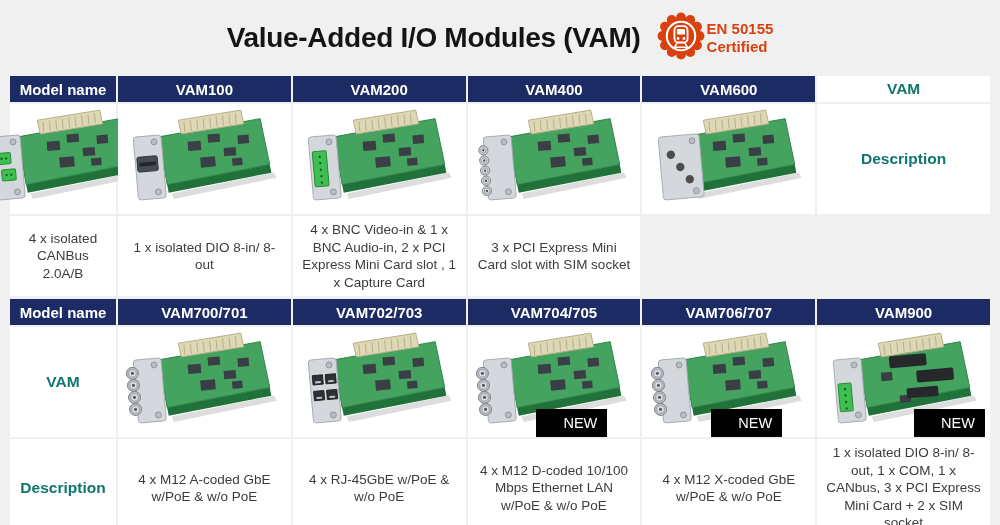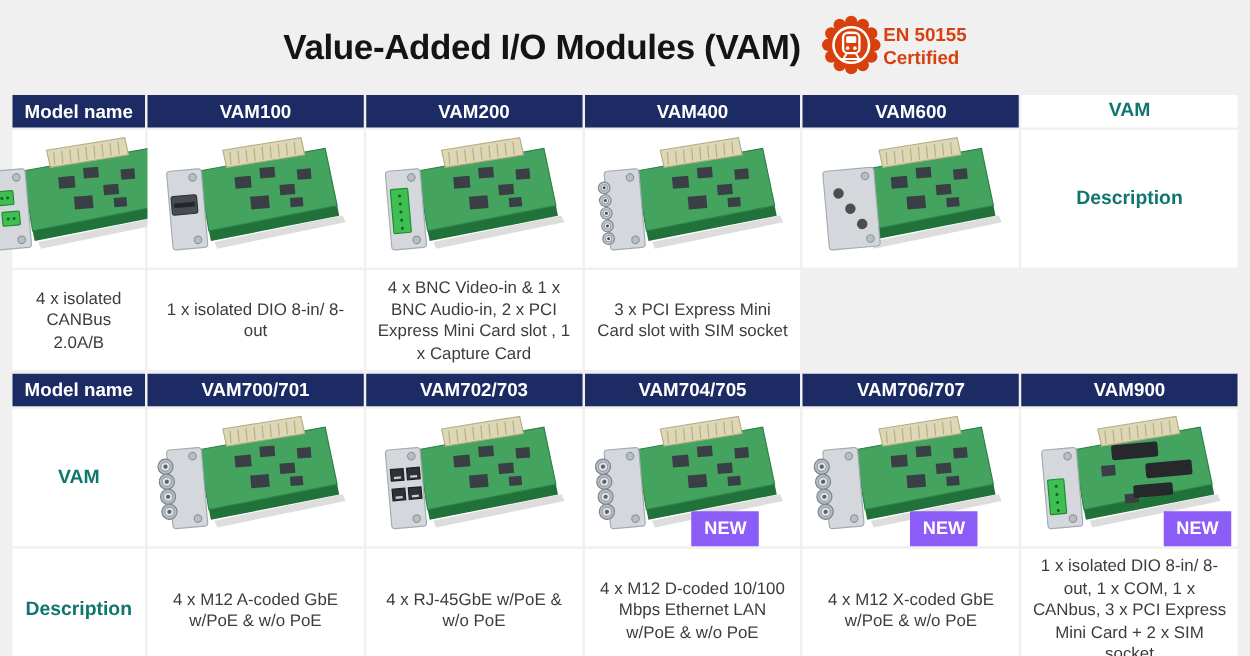--- a/index.html
+++ b/index.html
@@ -39,22 +39,22 @@
   }
   .desccell{
     background:#fff;color:#3c3c3c;font-size:13.5px;line-height:1.3;
     display:flex;align-items:center;justify-content:center;
     text-align:center;padding:5px 8px;
   }
   .t1 .desccell{min-height:66px;}
   .t2 .desccell{min-height:72px;}
   .new-badge{
     position:absolute;bottom:0;width:54px;height:28px;
-    background:#8b5cf6;color:#fff;font-weight:bold;font-size:14.5px;
-    display:flex;align-items:center;justify-content:center;
+    background:#000000;color:#fff;font-weight:normal;font-size:14.5px;
+    display:flex;align-items:center;justify-content:center;padding-left:17px;
   }
   .nb-mid{right:33px;}
   .nb-end{right:5px;}
   .module svg{display:block;}
 </style>
 </head>
 <body>
 
 <div class="page">
 

